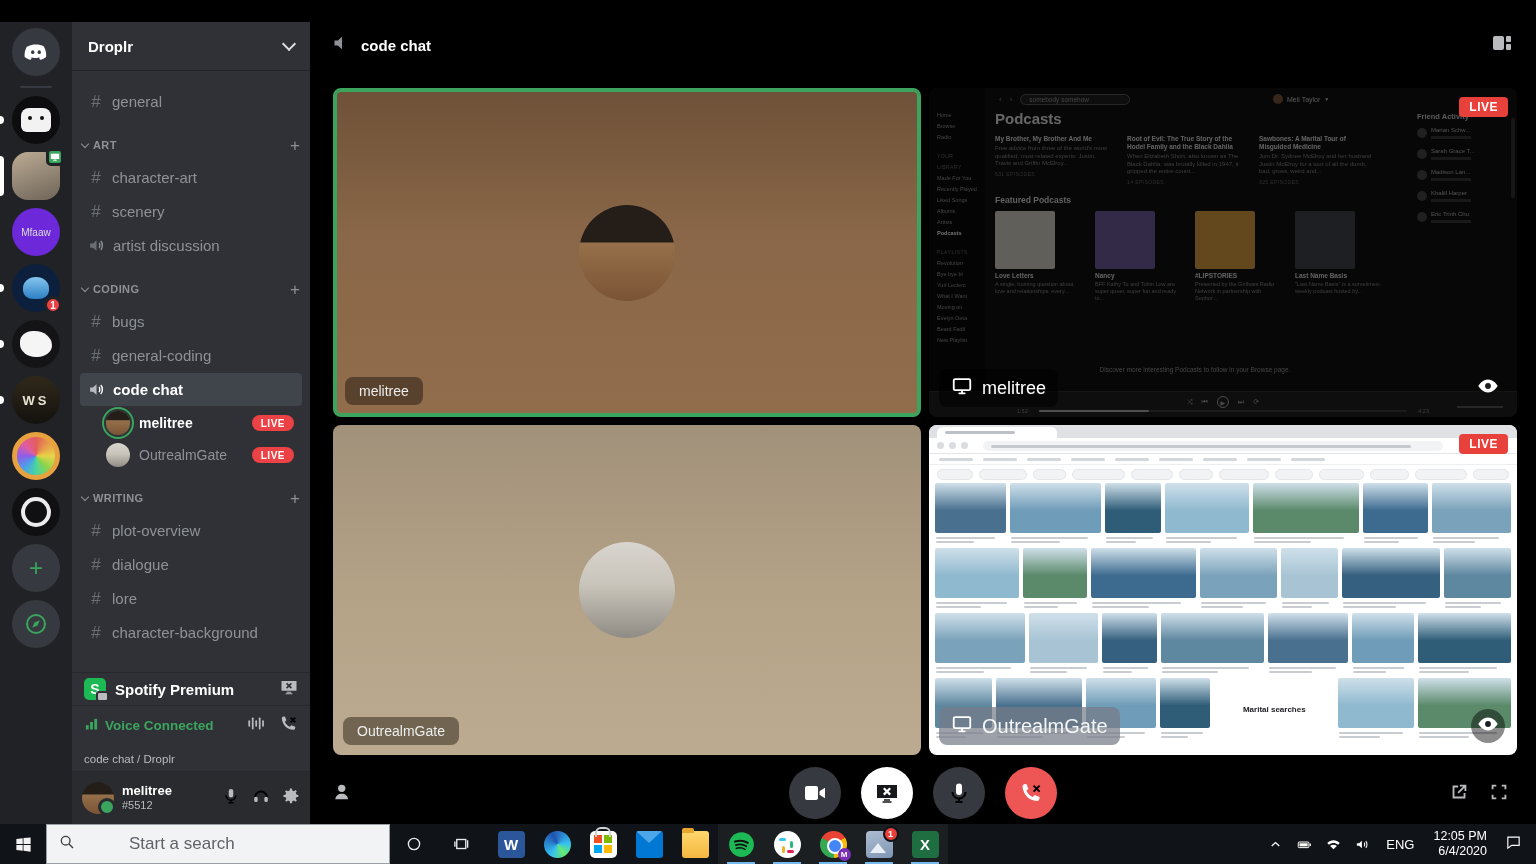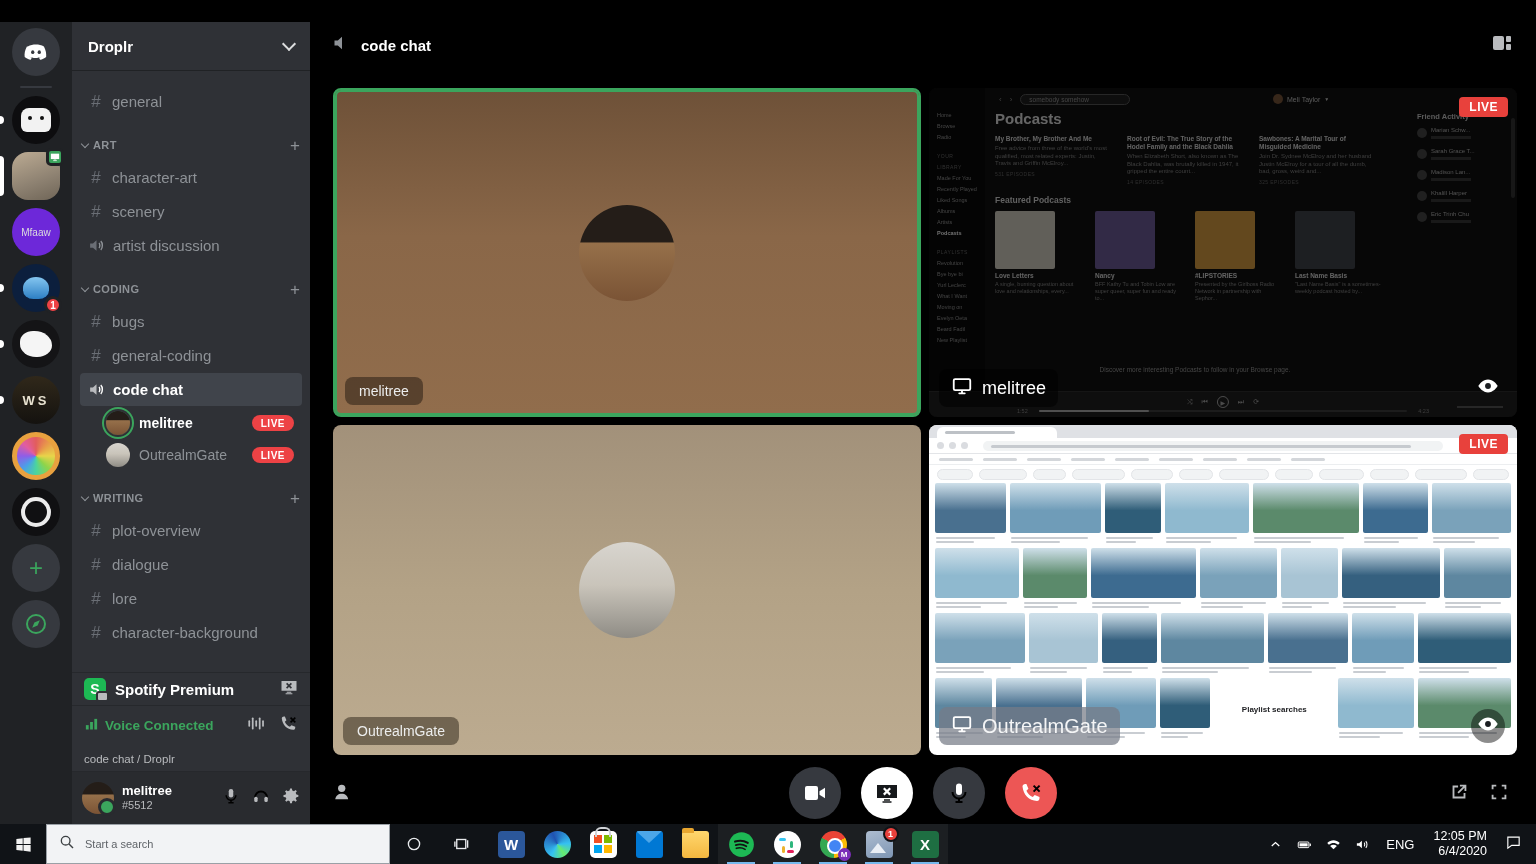--- a/index.html
+++ b/index.html
@@ -195,21 +195,21 @@
   .round-btn.red{background:#ed5655;}
   #view-btns{position:absolute;right:26px;top:18px;display:flex;gap:18px;}
   #view-btns svg{width:22px;height:22px;fill:#b9bbbe;}
 
   
   #taskbar{position:absolute;left:0;top:824px;width:1536px;height:40px;background:#101317;display:flex;align-items:center;}
   #start-btn{width:46px;height:40px;display:flex;align-items:center;justify-content:center;}
   #start-btn svg{width:19px;height:19px;fill:#f2f2f2;}
   #search-box{width:344px;height:40px;background:#f2f3f5;border:1px solid #9aa0a6;display:flex;align-items:center;padding:0 12px;gap:10px;}
   #search-box svg{width:16px;height:16px;fill:none;stroke:#3c4043;stroke-width:2;}
-  #search-box input{border:0;outline:0;background:transparent;font-size:11px;color:#4c1d95;width:260px;}
+  #search-box input{border:0;outline:0;background:transparent;font-size:17px;color:#4c1d95;width:260px;margin-left:44px;}
   #search-box input::placeholder{color:#5f6368;}
   .tb-sys{width:48px;height:40px;display:flex;align-items:center;justify-content:center;color:#e8eaed;}
   .tb-sys svg{width:18px;height:18px;fill:none;stroke:#e8eaed;stroke-width:1.8;}
   #tb-apps{display:flex;height:40px;margin-left:2px;}
   .tb-app{width:46px;height:40px;display:flex;align-items:center;justify-content:center;position:relative;}
   .tb-app.running{background:rgba(255,255,255,.05);}
   .tb-app.running:after{content:"";position:absolute;left:9px;right:9px;bottom:0;height:2.5px;background:#76b9ed;}
   .ai{width:27px;height:27px;display:flex;align-items:center;justify-content:center;border-radius:4px;color:#fff;font-weight:800;font-size:15px;position:relative;}
   .ai.word{background:#2b579a;} .ai.excel{background:#1e6e42;}
   .ai.edge{border-radius:50%;background:conic-gradient(from 210deg,#35c1f1,#2052b0 35%,#35c1f1 65%,#66eb6e 82%,#35c1f1);}
@@ -866,21 +866,21 @@
                     <i style="width:55%"></i>
                   </div>
                 </div>
                 <div class="br-cell" style="flex:64 1 0">
                   <div class="br-img" style="background:linear-gradient(180deg,#cfe0ea 0%,#2f5d78 55%)"></div>
                   <div class="br-cap">
                     <i style="width:86%"></i>
                     <i style="width:55%"></i>
                   </div>
                 </div>
-                <div class="br-rel">Playlist searches</div>
+                <div class="br-rel">Marital searches</div>
                 <div class="br-cell" style="flex:96 1 0">
                   <div class="br-img" style="background:linear-gradient(180deg,#cfe0ea 0%,#8fb9cf 55%)"></div>
                   <div class="br-cap">
                     <i style="width:86%"></i>
                     <i style="width:55%"></i>
                   </div>
                 </div>
                 <div class="br-cell" style="flex:118 1 0">
                   <div class="br-img" style="background:linear-gradient(180deg,#cfe0ea 0%,#5b8a6b 55%)"></div>
                   <div class="br-cap">

